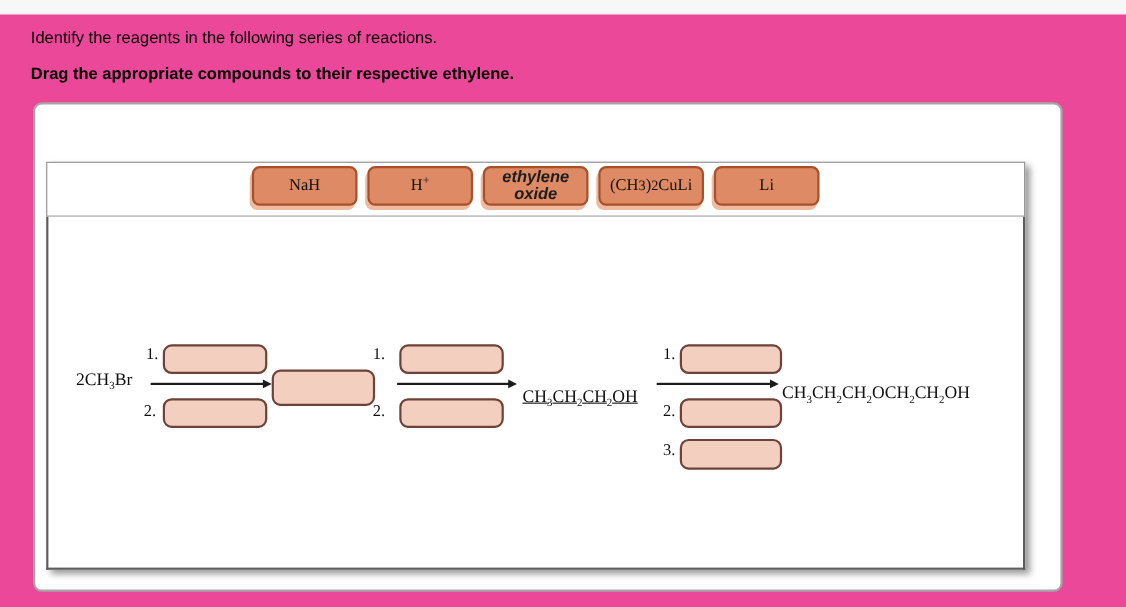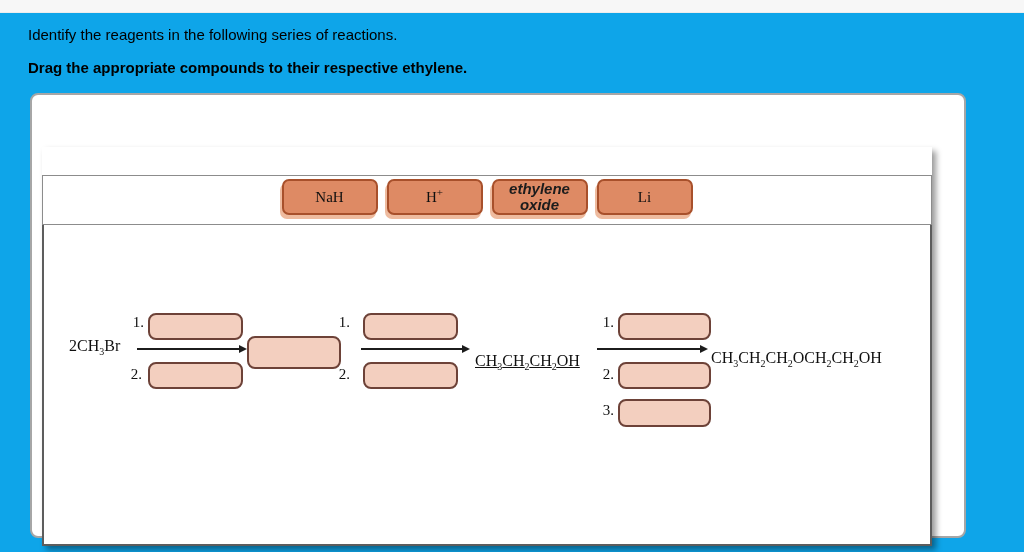--- a/index.html
+++ b/index.html
@@ -1,19 +1,19 @@
 <!DOCTYPE html>
 <html style="--chip-fill: #de8a64; --chip-border: #a8502b; --chip-shadow: #eebb9f; --target-fill: #f3cfbf; --target-border: #6d4238; --panel-border: #a6a6a6; --button-border: #3f3f30;"><head>
 <meta charset="utf-8">
 <style>
   * { margin:0; padding:0; box-sizing:border-box; }
   html,body { background:#fff; }
   .page {
     position:relative; width:1024px; height:552px; overflow:hidden;
-    background:#0ea5e9; font-family:"Liberation Sans", sans-serif; color:#000;
+    background:#ec4899; font-family:"Liberation Sans", sans-serif; color:#000;
   }
   .topstrip {
     position:absolute; left:0; top:0; width:1024px; height:13px;
     background:#f7f7f7; border-bottom:1px solid #ededed;
   }
   .instruction { position:absolute; left:28px; top:26px; font-size:15px; color:#000; }
   .drag-hint  { position:absolute; left:28px; top:59px; font-size:15px; font-weight:bold; color:#000; }
 
   .panel {
     position:absolute; left:30px; top:93px; width:936px; height:445px;
@@ -29,21 +29,21 @@
   }
   .ui-btn.first { border-right:2px solid var(--button-border,#3f3f30); border-radius:3px 0 0 3px; }
   .ui-btn.last  { border-radius:0 3px 3px 0; }
 
   .workarea {
     position:absolute; left:42px; top:147px; width:890px; background:#fff;
     box-shadow:4px 4px 6px rgba(0,0,0,0.40);
   }
   .tray {
     width:100%; height:50px; border:1px solid #8c8c8c; background:#fff;
-    display:flex; justify-content:center; align-items:flex-start; gap:9px; padding-top:3px;margin-top:28px;
+    display:flex; justify-content:center; align-items:flex-start; gap:9px; padding-top:3px;
   }
   .canvas {
     width:100%; height:321px; border:2px solid #5d5d5d; border-top:none; background:#fff;
   }
 
   .chip {
     width:96px; height:36px; border-radius:7px;
     background:var(--chip-fill,#de8a64); border:2px solid var(--chip-border,#a8502b);
     box-shadow:-2px 4px 0 var(--chip-shadow,#eebb9f);
     display:flex; align-items:center; justify-content:center; cursor:grab;
@@ -93,20 +93,23 @@
         </div>
       <div class="chip">
           <span class="fm"><span>H</span><sup>+</sup></span>
         </div>
       <div class="chip">
         <span class="sans2">
           <span>ethylene</span><br><span>oxide</span>
         </span>
       </div>
       <div class="chip">
+          <span class="fm"><span>(CH</span><span class="small">3</span><span>)</span><span class="small">2</span><span>CuLi</span></span>
+        </div>
+      <div class="chip">
           <span class="fm"><span>Li</span></span>
         </div>
     </div>
     <div class="canvas"></div>
   </div>
 
   <span class="fm abs" style="left:69px; top:337px;"><span>2CH</span><sub>3</sub><span>Br</span></span>
 
   <span class="num-label" style="left:118px; top:314px;">1.</span>
   <div class="target" style="left:148px; top:313px; width:95px; height:27px;"></div>

